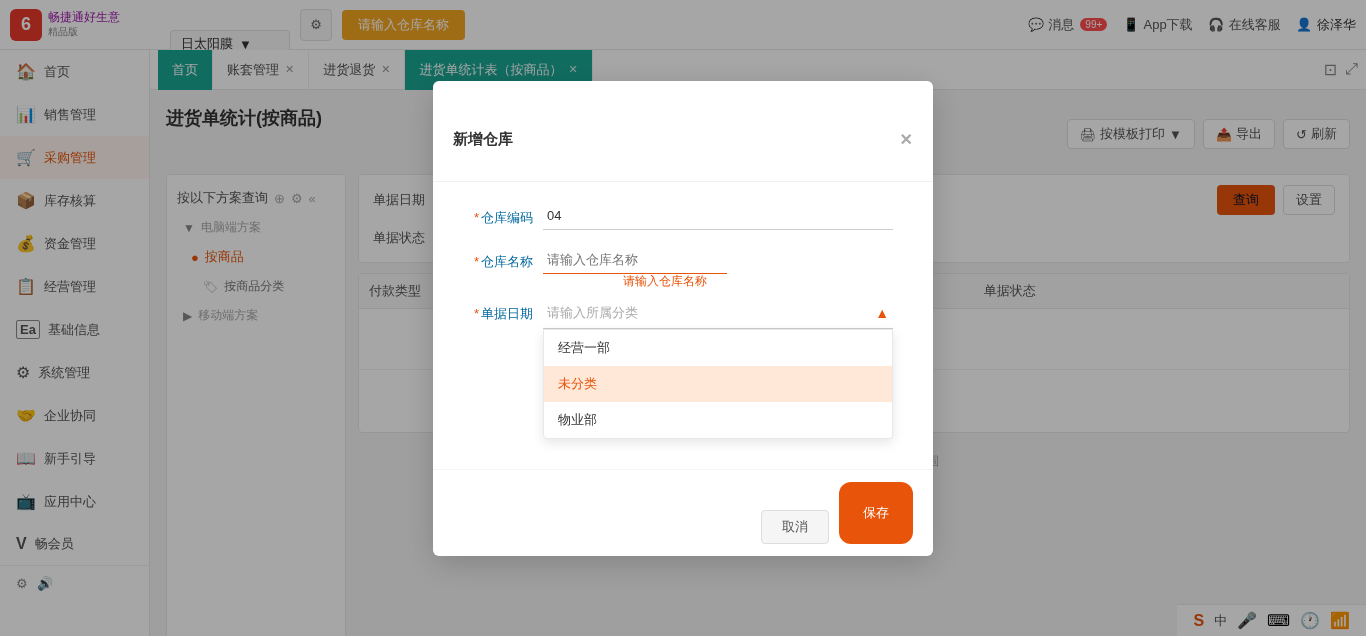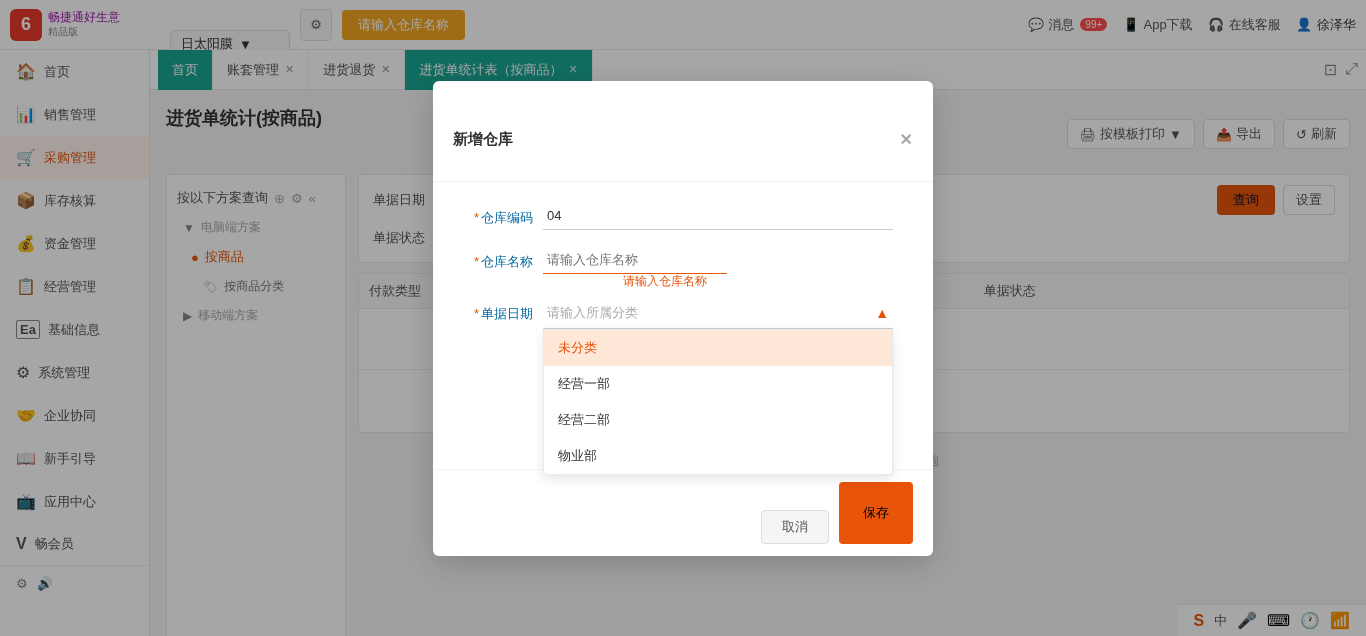--- a/index.html
+++ b/index.html
@@ -341,23 +341,23 @@
       border: 1px solid #ddd;
       border-radius: 4px;
       padding: 7px 20px;
       cursor: pointer;
       font-size: 13px;
       color: #555;
       margin-top: 28px;
     }
     .btn-save {
       background: #e8540a;
-      color: #000000;
+      color: #ffffff;
       border: none;
-      border-radius: 4px;
+      border-radius: 12px;
       padding: 7px 24px;
       cursor: pointer;
       font-size: 13px;
     }
 
     
     .content-body {
       display: flex; gap: 12px; height: 100%;
     }
     .left-panel {
@@ -641,23 +641,22 @@
 
       <div class="form-row" style="margin-bottom:0;">
         <label class="form-label required">单据日期</label>
         <div class="form-control-wrap" style="position:relative;">
           <div class="dropdown-toggle">
             <span style="color:#aaa;">请输入所属分类</span>
             <span class="dropdown-toggle-icon">▲</span>
           </div>
 
           <div class="dropdown-list">
+            <div class="dropdown-option">经营一部</div>
             <div class="dropdown-option selected">未分类</div>
-            <div class="dropdown-option">经营一部</div>
-            <div class="dropdown-option">经营二部</div>
             <div class="dropdown-option">物业部</div>
           </div>
         </div>
       </div>
 
     </div>
 
     <div class="dialog-footer" style="margin-top:120px;">
       <button class="btn-cancel">取消</button>
       <button class="btn-save">保存</button>

